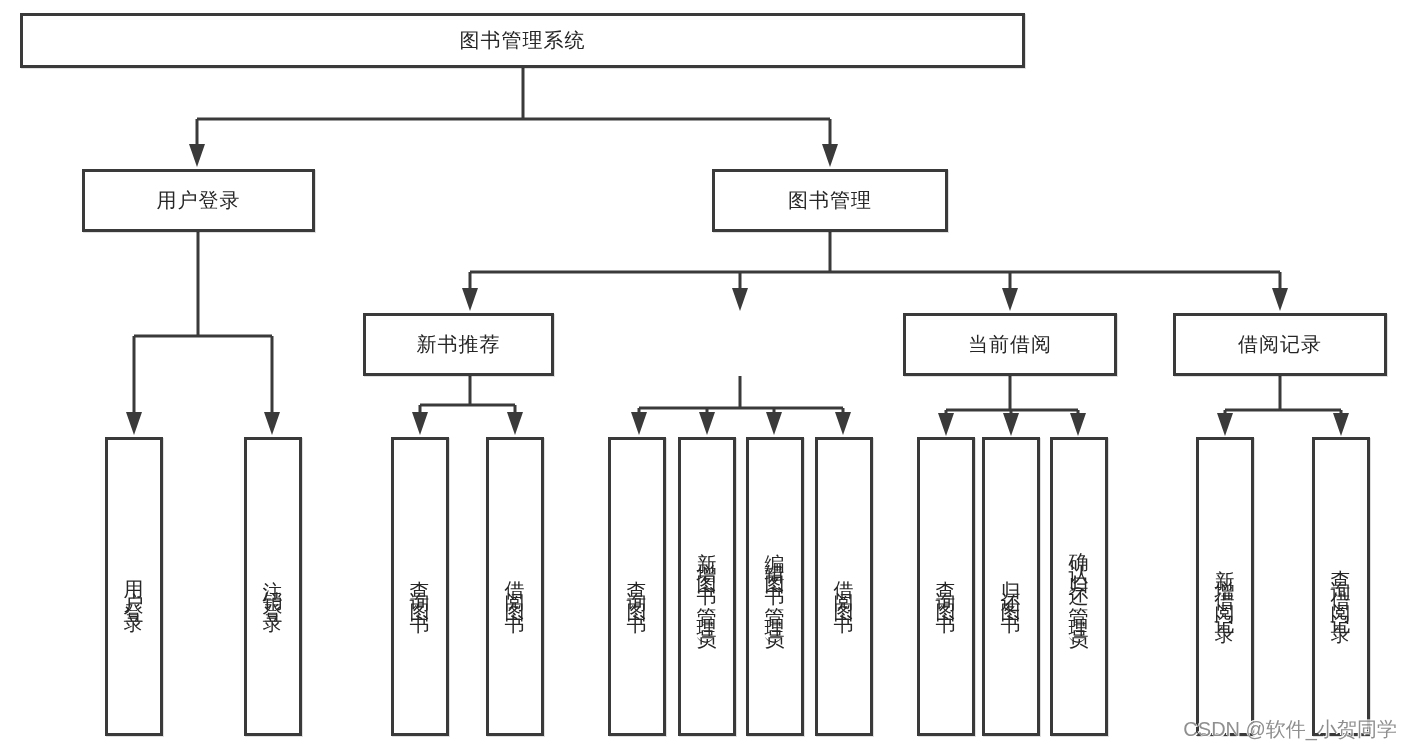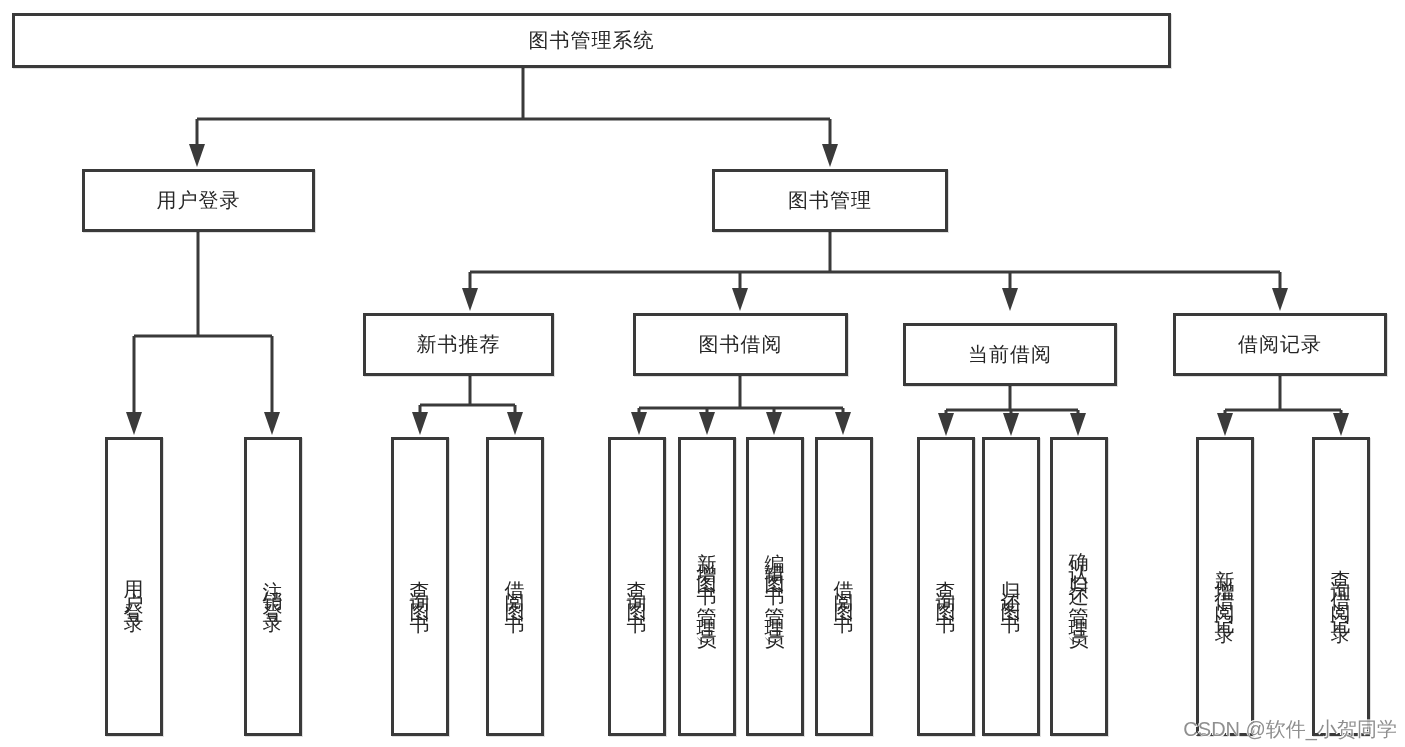--- a/index.html
+++ b/index.html
@@ -37,28 +37,28 @@
     letter-spacing: 1px;
     box-shadow: 1px 1px 0 rgba(0,0,0,0.12);
   }
   .node.vertical {
     writing-mode: vertical-rl;
     letter-spacing: 11px;
     font-size: 20px;
     line-height: 1;
   }
   
-  .n-root   { left: 12px;  top: 13px;  width: 1159px; height: 55px; }
+  .n-root   { left: 20px;  top: 13px;  width: 1005px; height: 55px; }
   
   .n-login  { left: 82px;  top: 169px; width: 233px; height: 63px; }
   .n-mgmt   { left: 712px; top: 169px; width: 236px; height: 63px; }
   
   .n-rec    { left: 363px;  top: 313px; width: 191px; height: 63px; }
   .n-borrow { left: 633px;  top: 313px; width: 215px; height: 63px; }
-  .n-cur    { left: 903px;  top: 313px; width: 214px; height: 63px; margin-top: 10px; }
+  .n-cur    { left: 903px;  top: 313px; width: 214px; height: 63px; }
   .n-recs   { left: 1173px; top: 313px; width: 214px; height: 63px; }
   
   .leaf { top: 437px; width: 58px; height: 299px; }
   .l1  { left: 105px; }
   .l2  { left: 244px; }
   .l3  { left: 391px; }
   .l4  { left: 486px; }
   .l5  { left: 608px; }
   .l6  { left: 678px; }
   .l7  { left: 746px; }
@@ -133,21 +133,20 @@
       <polygon points="1333,413 1349,413 1341,436" fill="currentColor" stroke="none"></polygon>
     </g>
   </svg>
 
   <div class="node n-root">图书管理系统</div>
 
   <div class="node n-login">用户登录</div>
   <div class="node n-mgmt">图书管理</div>
 
   <div class="node n-rec">新书推荐</div>
-  <div class="node n-borrow">图书借阅</div>
   <div class="node n-cur">当前借阅</div>
   <div class="node n-recs">借阅记录</div>
 
   <div class="node vertical leaf l1">用户登录</div>
   <div class="node vertical leaf l2">注销登录</div>
 
   <div class="node vertical leaf l3">查询图书</div>
   <div class="node vertical leaf l4">借阅图书</div>
 
   <div class="node vertical leaf l5">查询图书</div>

